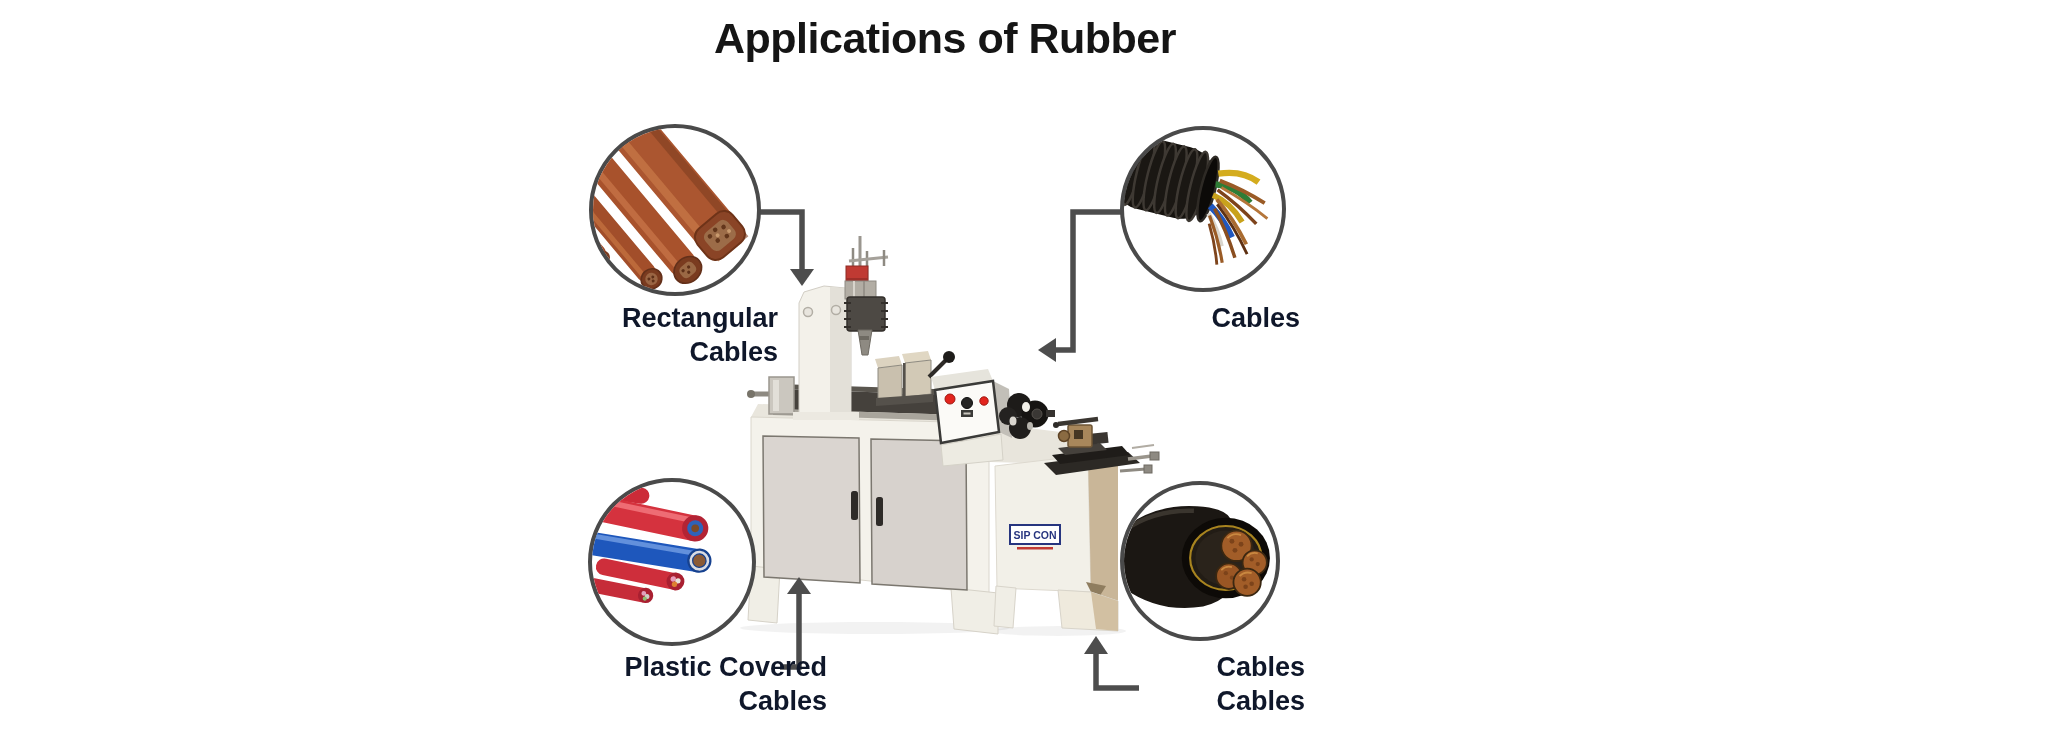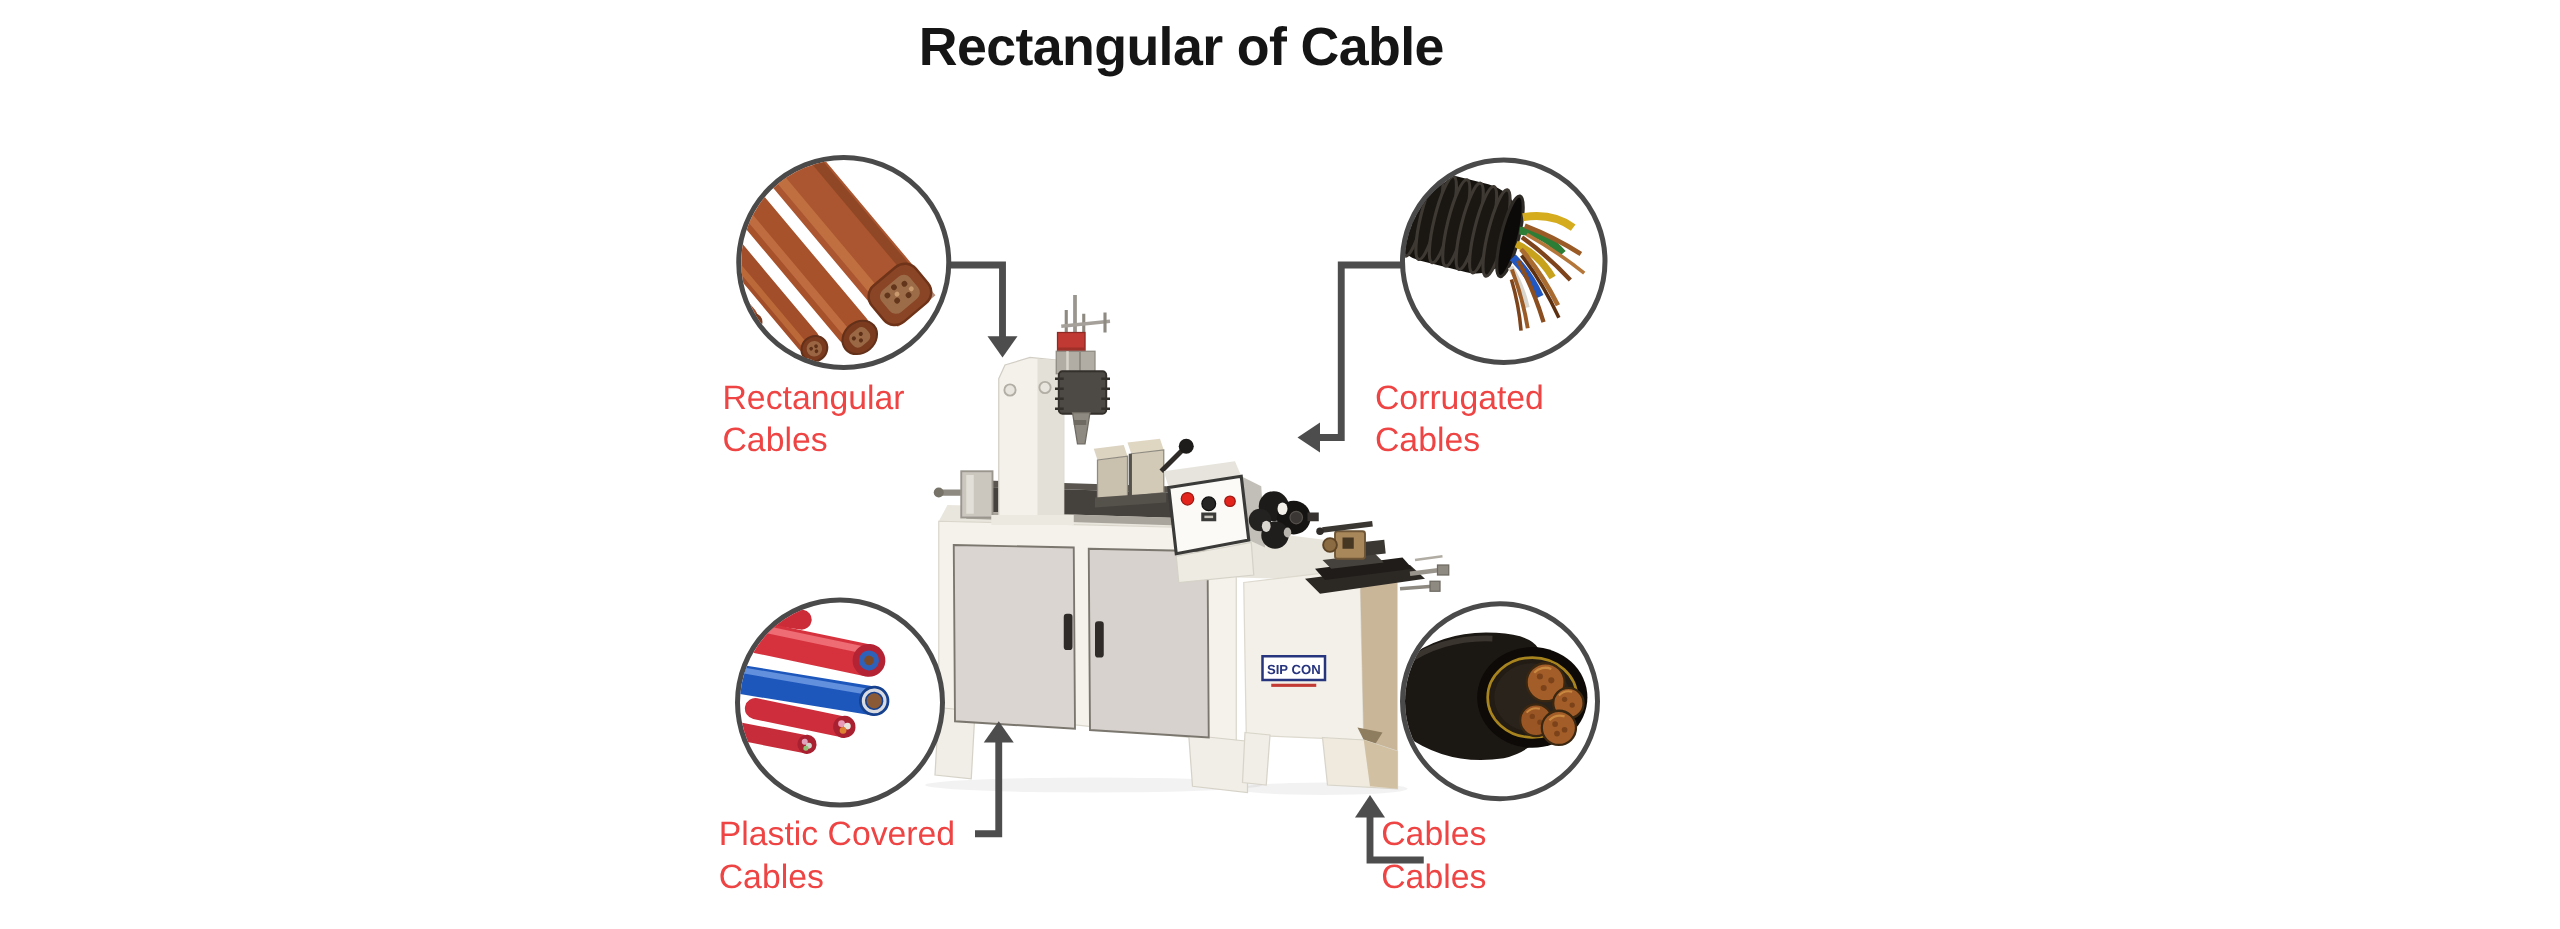--- a/index.html
+++ b/index.html
@@ -13,22 +13,22 @@
     position:relative;width:2048px;height:743px;background:#ffffff;
   }
   .title{
     position:absolute;left:645px;top:12px;width:600px;
     text-align:center;color:#151515;
     font-size:43px;font-weight:bold;line-height:53px;letter-spacing:-0.5px;
     z-index:5;
   }
   .title span{display:block;}
   .callout-label{
-    position:absolute;text-align:left;color:#ef4444;
-    font-size:27px;font-weight:normal;line-height:34px;
+    position:absolute;text-align:right;color:#0f172a;
+    font-size:27px;font-weight:bold;line-height:34px;
     z-index:5;
   }
   .callout-label span{display:block;}
   #label-rectangular{left:578px;top:301px;width:200px;}
   #label-corrugated{left:1100px;top:301px;width:200px;}
   #label-plastic{left:575px;top:650px;width:252px;}
   #label-rubber{left:1105px;top:650px;width:200px;}
   .callout-circle{
     position:absolute;border:4.5px solid #4A4A4A;border-radius:50%;
     background:#ffffff;overflow:hidden;z-index:4;box-sizing:border-box;
@@ -182,21 +182,21 @@
       <polyline points="780,667 799,667 799,593" fill="none" stroke="#4D4D4D" stroke-width="5.5"></polyline>
       <polygon points="787,594 811,594 799,577" fill="#4D4D4D"></polygon>
     </g>
     <g>
       <polyline points="1139,688 1096,688 1096,653" fill="none" stroke="#4D4D4D" stroke-width="5.5"></polyline>
       <polygon points="1084,654 1108,654 1096,636" fill="#4D4D4D"></polygon>
     </g>
   </svg>
 
   <div class="title">
-    <span>Rectangular of Cable</span>
+    <span>Applications of Rubber</span>
   </div>
 
   <div class="callout-circle" id="circle-rectangular">
     <svg viewBox="0 0 100 100" aria-hidden="true">
       <g transform="rotate(-40 50 50)">
         <rect x="-8" y="-25" width="10" height="70" rx="5" fill="#9C4A28"></rect>
         <ellipse cx="-3" cy="44" rx="5" ry="4.5" fill="#7A3B1F"></ellipse>
         <circle cx="-3" cy="44" r="2.5" fill="#A06A45"></circle>
         <rect x="6" y="-22" width="12" height="96" rx="6" fill="#A24E2A"></rect>
         <rect x="8" y="-22" width="3" height="96" fill="#C3703F" opacity="0.8"></rect>
@@ -314,21 +314,20 @@
         <path d="M76,60 a8,8 0 0 1 8,-2" fill="none" stroke="#C98840" stroke-width="1.2"></path>
       </g>
     </svg>
   </div>
 
   <div class="callout-label" id="label-rectangular">
     <span>Rectangular</span>
     <span>Cables</span>
   </div>
   <div class="callout-label" id="label-corrugated">
-    <span>Corrugated</span>
     <span>Cables</span>
   </div>
   <div class="callout-label" id="label-plastic">
     <span>Plastic Covered</span>
     <span>Cables</span>
   </div>
   <div class="callout-label" id="label-rubber">
     <span>Cables</span>
     <span>Cables</span>
   </div>

